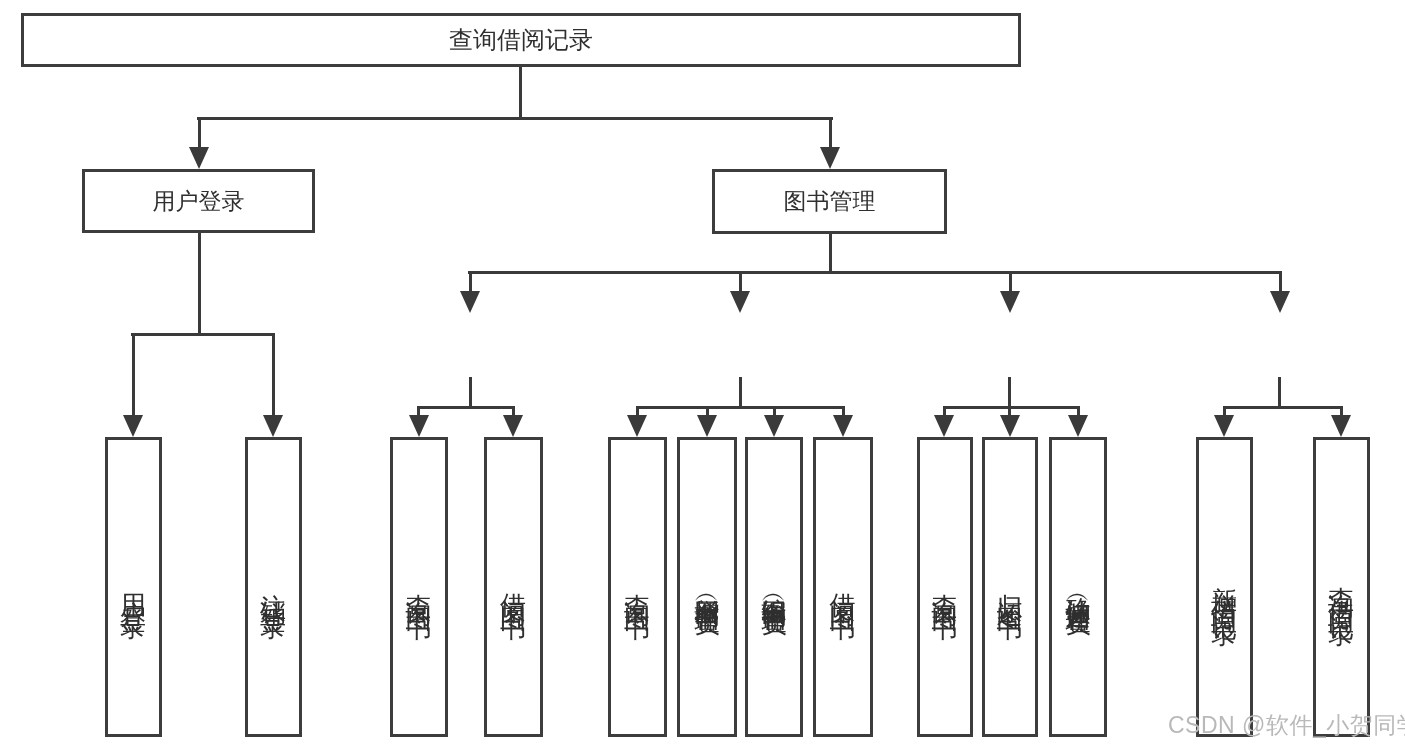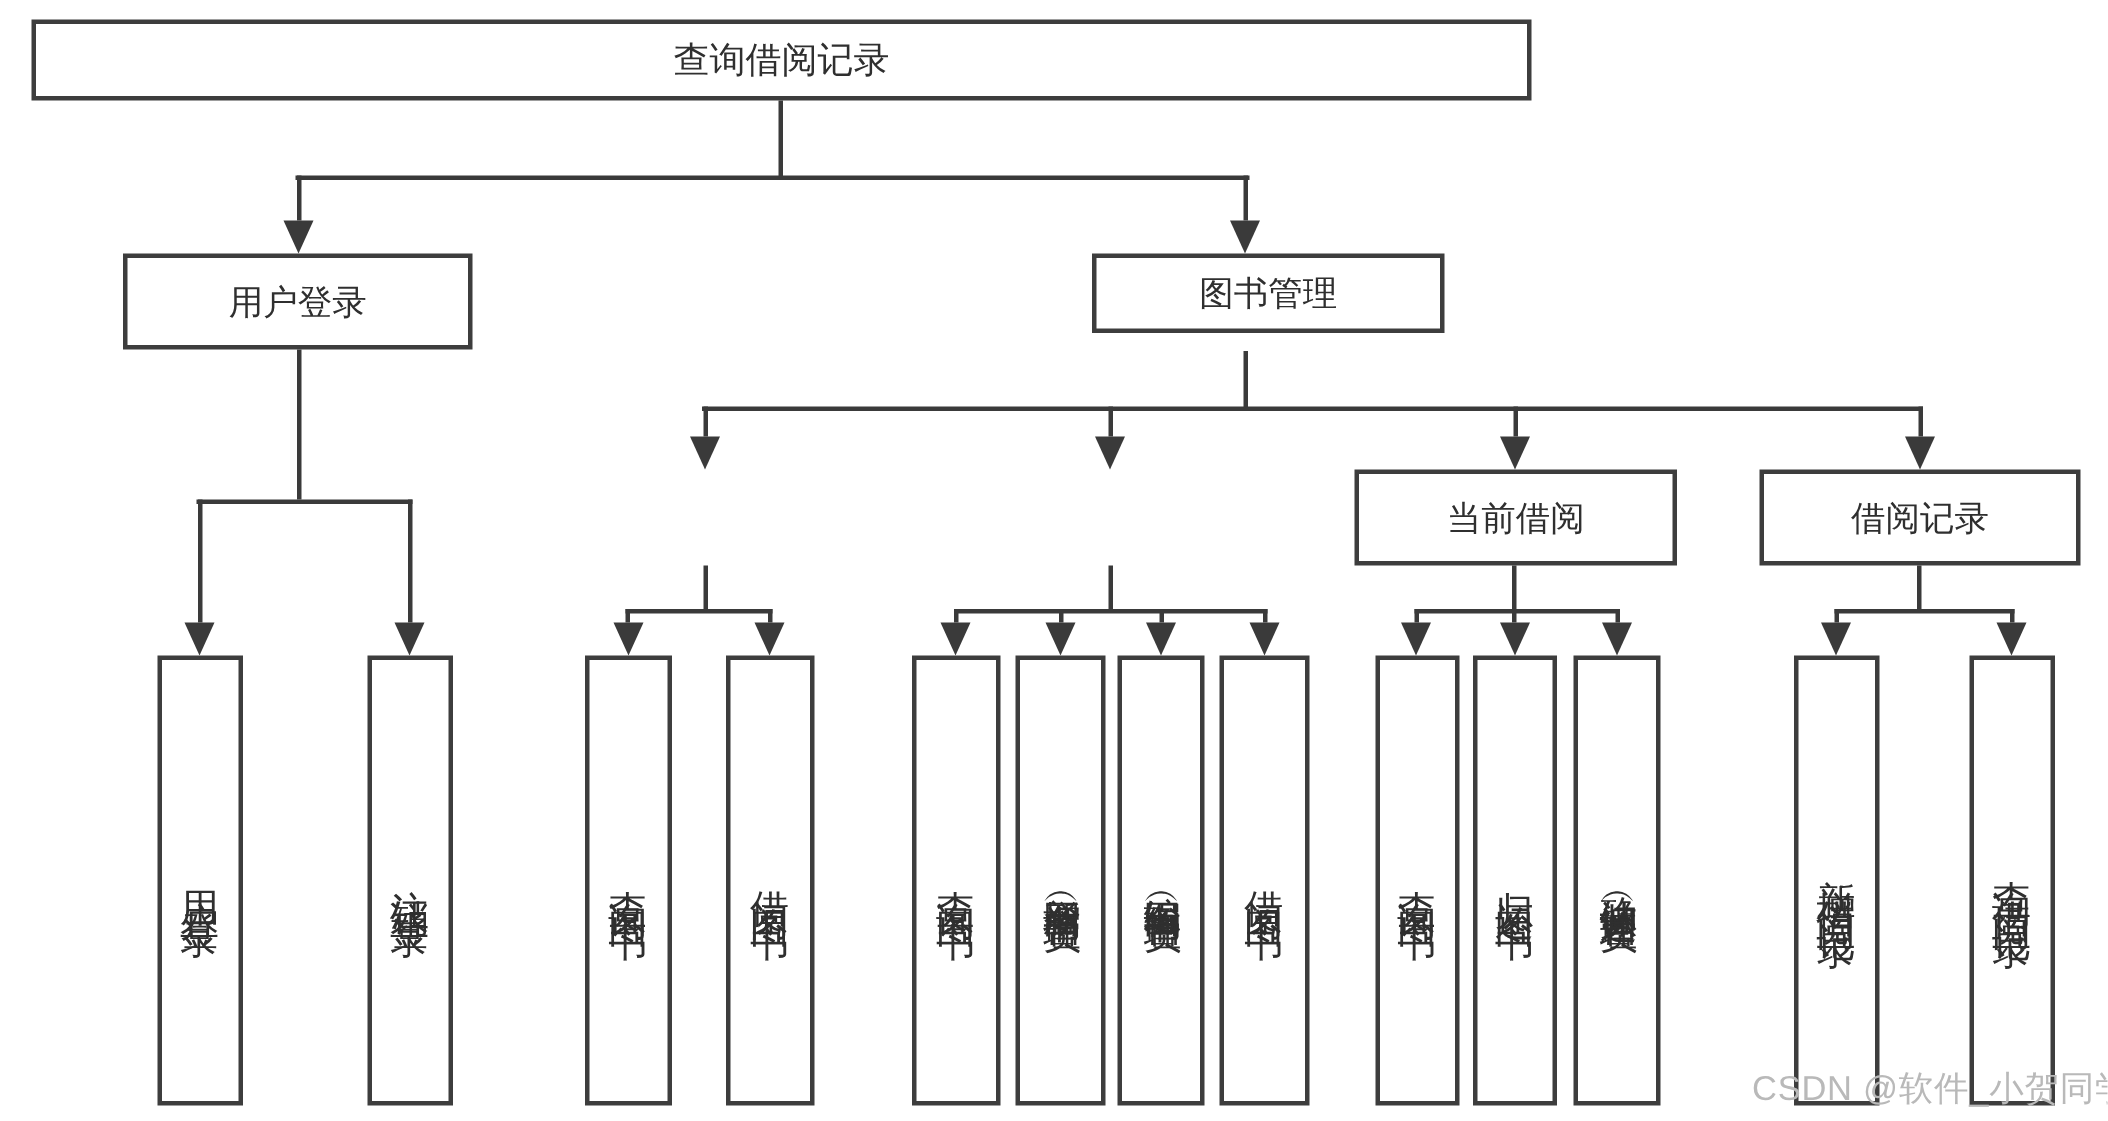--- a/index.html
+++ b/index.html
@@ -42,24 +42,22 @@
   }
 </style>
 </head>
 <body>
 
 <div class="canvas">
 
   <div class="node root" style="left:21px;top:13px;width:1000px;height:54px;">查询借阅记录</div>
 
   <div class="node" style="left:82px;top:169px;width:233px;height:64px;">用户登录</div>
-  <div class="node" style="left:728px;top:169px;width:235px;height:53px;">图书管理</div>
+  <div class="node" style="left:712px;top:169px;width:235px;height:65px;">图书管理</div>
 
-  <div class="node" style="left:903px;top:313px;width:215px;height:64px;">当前借阅</div>
-  <div class="node" style="left:1173px;top:313px;width:214px;height:64px;">借阅记录</div>
 
   <div class="vnode" style="left:105px;width:57px;">
     <span class="vtext">用户登录</span>
   </div>
   <div class="vnode" style="left:245px;width:57px;">
     <span class="vtext">注销登录</span>
   </div>
   <div class="vnode" style="left:390px;width:58px;">
     <span class="vtext">查询图书</span>
   </div>

